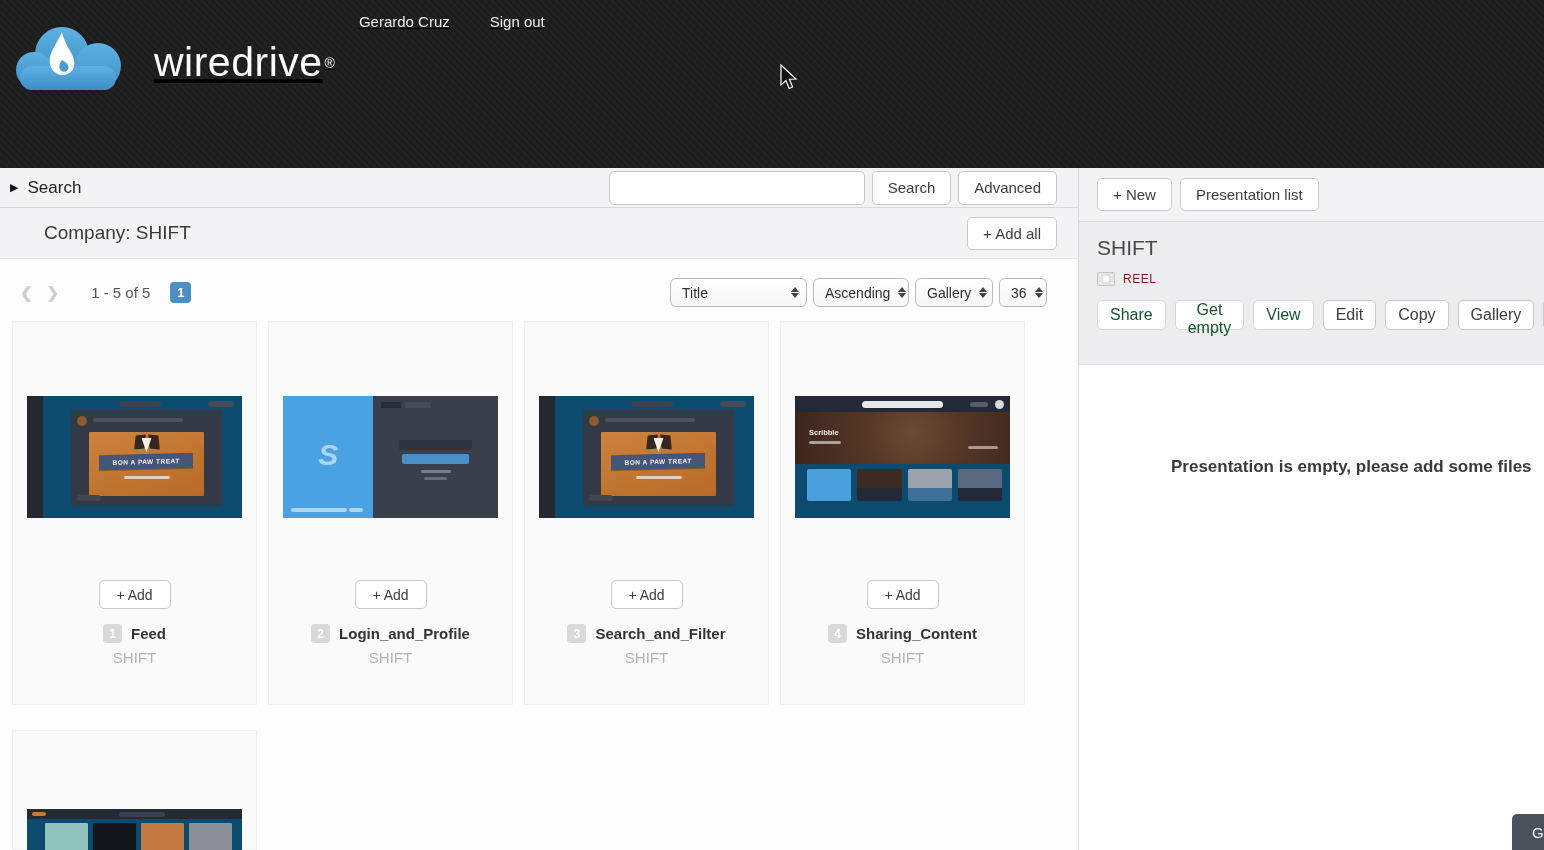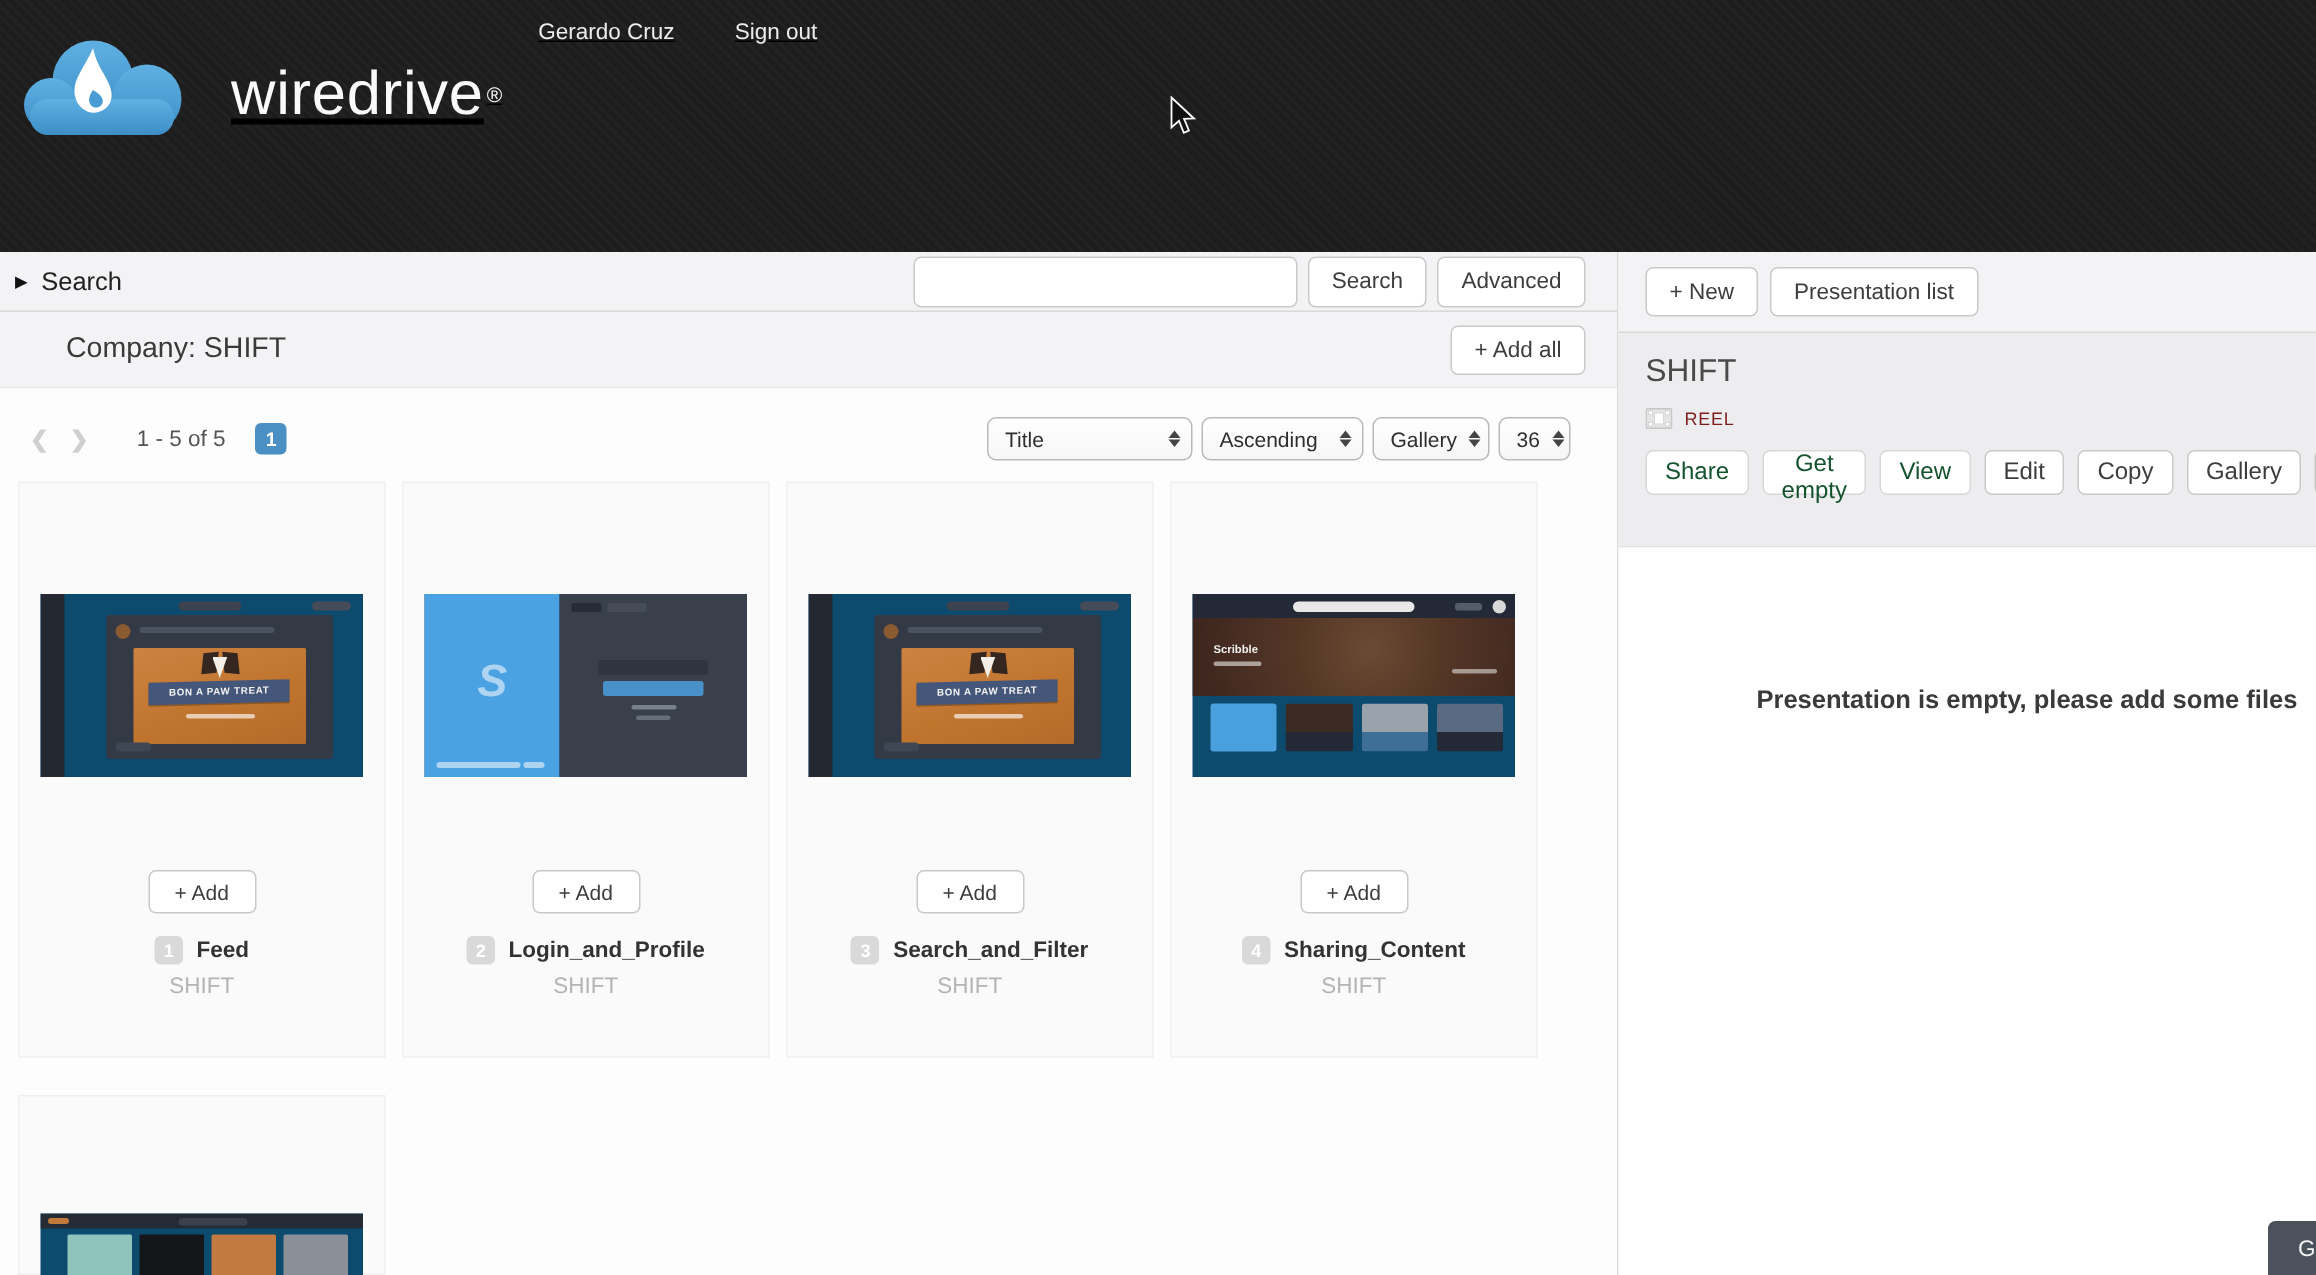--- a/index.html
+++ b/index.html
@@ -56,21 +56,21 @@
   .pager .range { font-size:15px; color:#555; margin-left:18px; }
   .page-badge { width:21px; height:21px; border-radius:4px; background:#4a90c4; color:#fff;
     font-size:13px; font-weight:bold; display:flex; align-items:center; justify-content:center; margin-left:6px; cursor:pointer; }
   .sorts { margin-left:auto; display:flex; gap:6px; }
   .select { height:29px; background:linear-gradient(#fff,#f6f6f6); border:1px solid #b9b9b9; border-radius:6px;
     display:flex; align-items:center; padding:0 7px 0 11px; font-size:14px; color:#2e2e2e; cursor:pointer; gap:8px; }
   .select .caret { display:flex; flex-direction:column; gap:1px; margin-left:auto; }
   .select .caret i { width:0; height:0; border-left:4px solid transparent; border-right:4px solid transparent; display:block; }
   .select .caret i.up { border-bottom:5px solid #444; }
   .select .caret i.dn { border-top:5px solid #444; }
-  .sel-title { width:137px; } .sel-dir { width:108px; } .sel-view { width:78px; } .sel-size { width:48px; }
+  .sel-title { width:137px; } .sel-dir { width:96px; } .sel-view { width:78px; } .sel-size { width:48px; }
 
   
   .cards-row { display:flex; gap:11px; padding-left:12px; margin-top:3px; }
   .card { width:245px; height:384px; background:#fafafa; border:1px solid #f0f0f0; }
   .thumb { position:relative; width:215px; height:122px; margin:74px auto 0; overflow:hidden; cursor:pointer; }
   .card-add { display:block; margin:62px auto 0; width:72px; height:29px; background:#fff; border:1px solid #c9c9c9;
     border-radius:5px; font-size:14px; color:#3d3d3d; font-family:inherit; cursor:pointer; }
   .card-title-row { display:flex; align-items:center; justify-content:center; gap:9px; margin-top:15px; }
   .num-badge { width:19px; height:19px; border-radius:4px; background:#d9d9d9; color:#fff; font-size:12px;
     font-weight:bold; display:flex; align-items:center; justify-content:center; }

